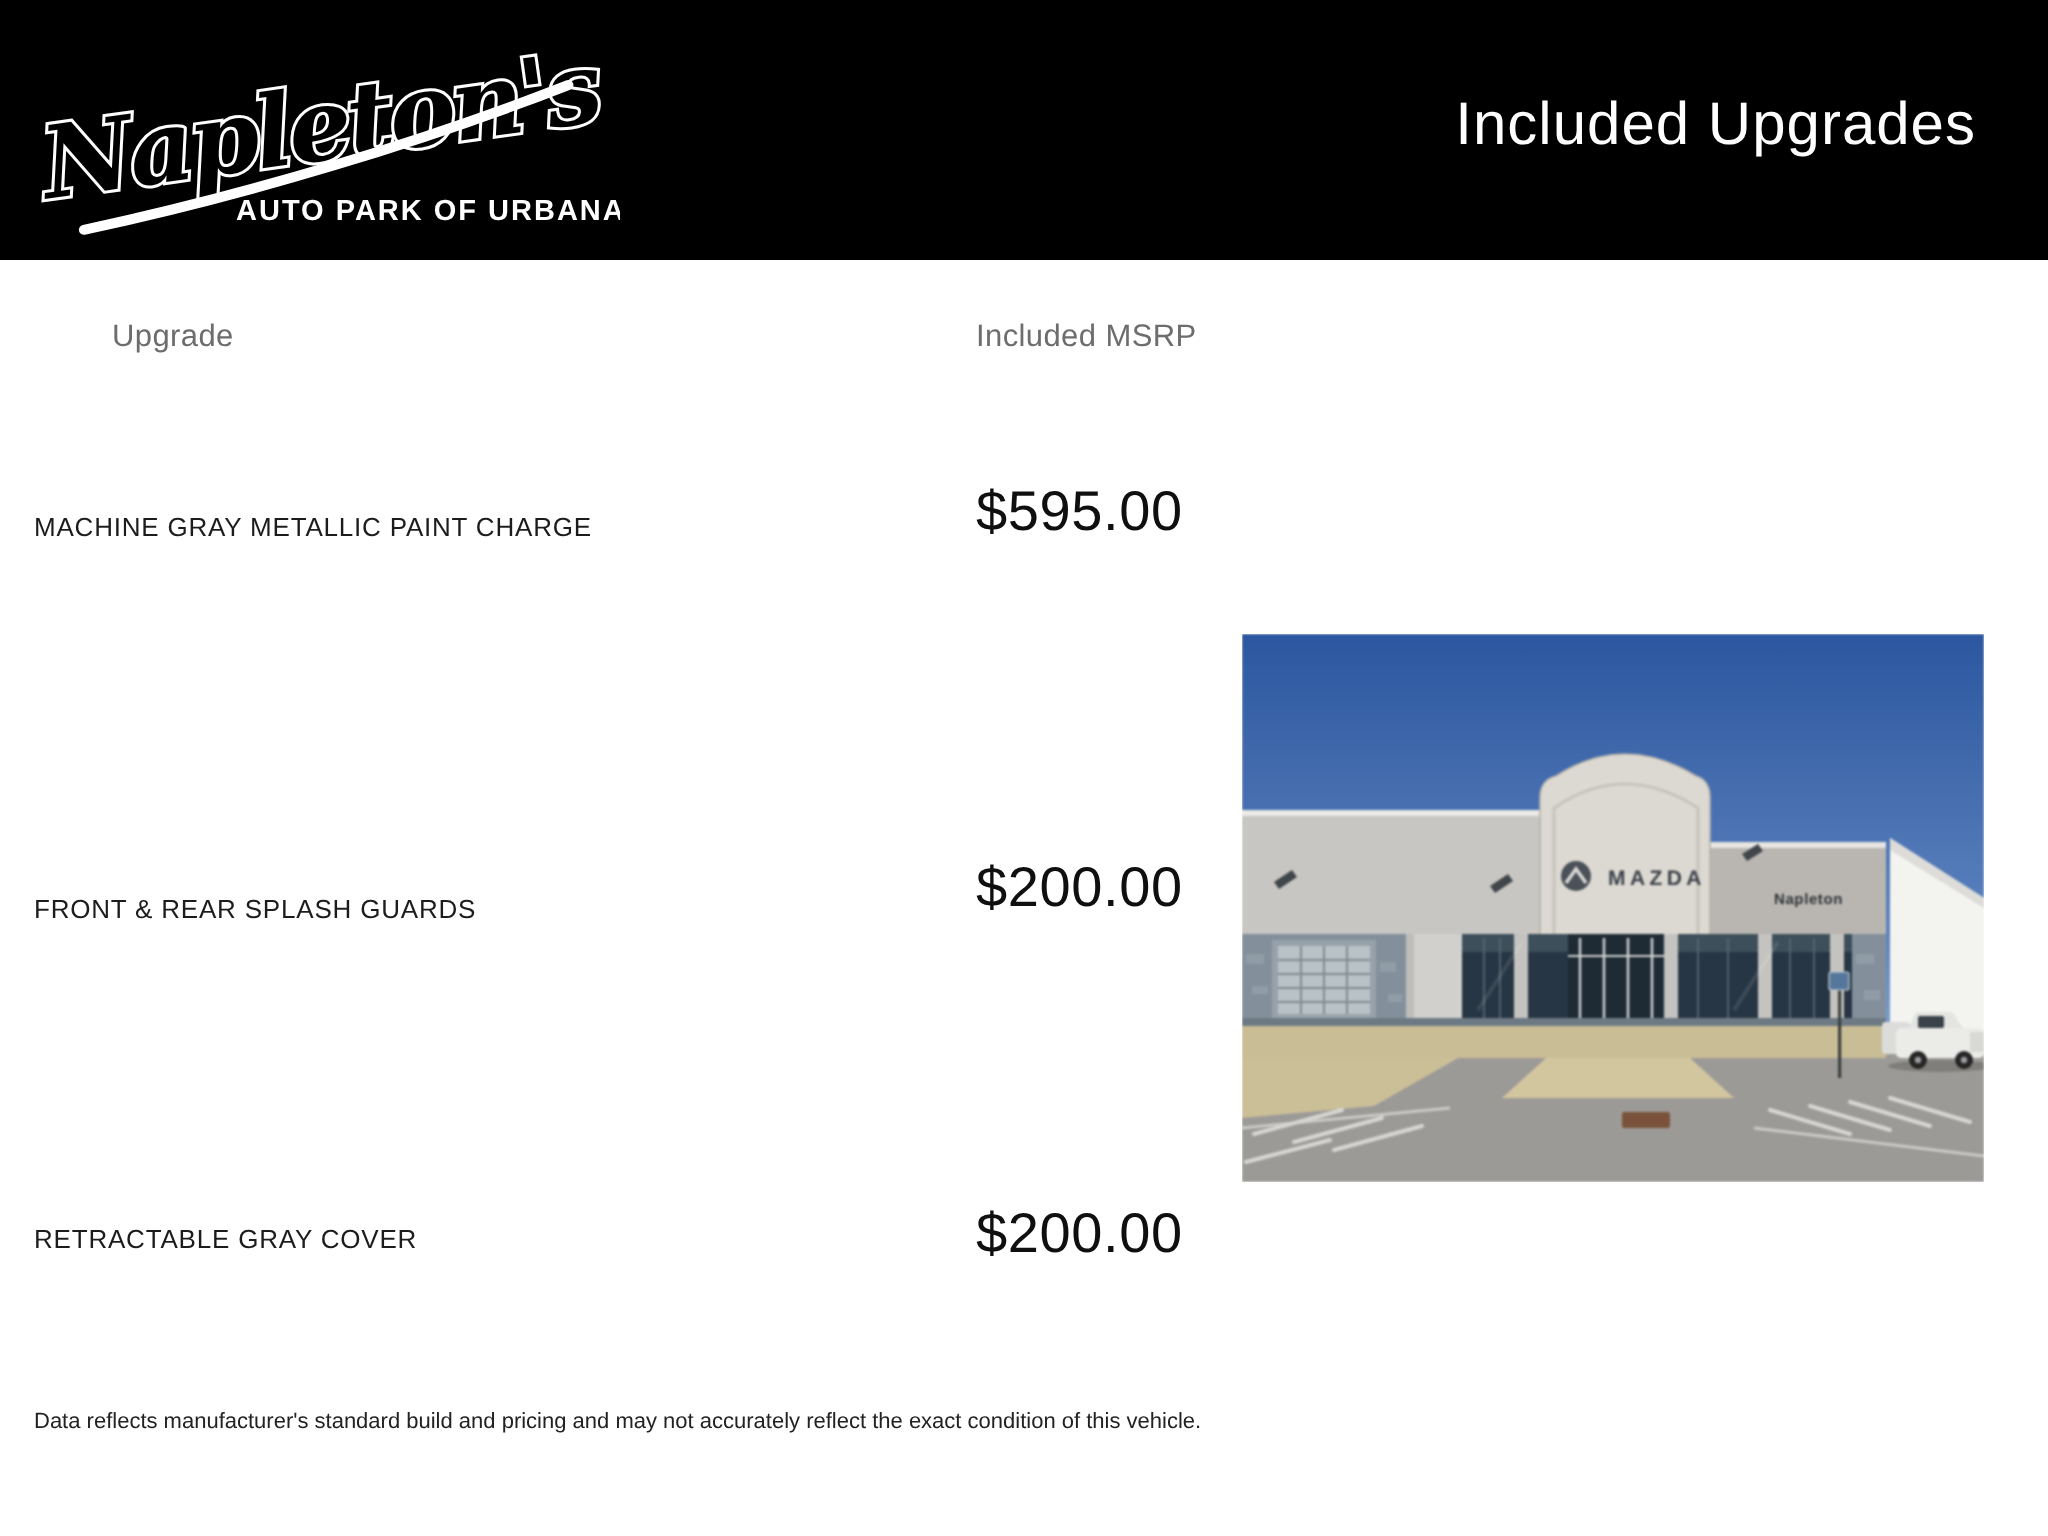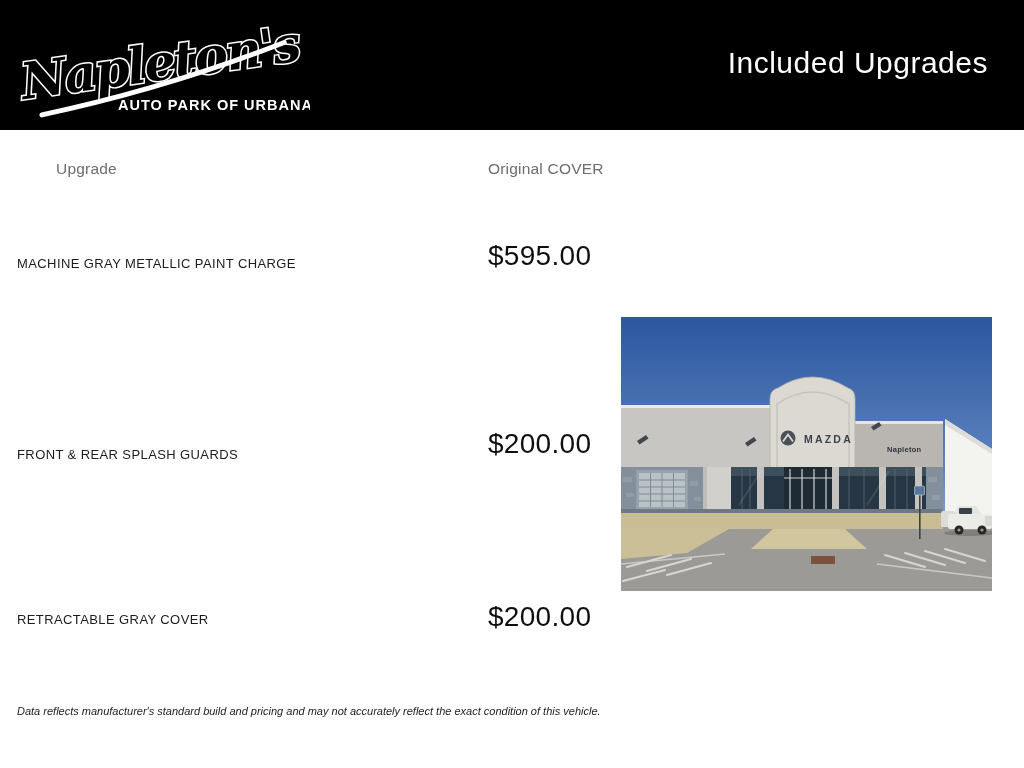--- a/index.html
+++ b/index.html
@@ -46,21 +46,21 @@
   
   .photo {
     position:absolute; left:621px; top:317px; width:371px; height:274px;
     overflow:hidden;
   }
   .photo svg { display:block; filter:blur(.4px) saturate(.95); }
 
   
   .disclaimer {
     position:absolute; left:17px; top:703px; width:610px;
-    font-size:11px; font-style:italic; color:#222222; line-height:1.5;
+    font-size:11px; color:#222222; line-height:1.5;
   }
   .disclaimer span { display:block; }
 </style>
 </head>
 <body>
 
 <div class="page">
 
   <div class="header">
     <div class="logo-wrap">
@@ -69,21 +69,21 @@
           <text x="10" y="78" font-family="DejaVu Serif, serif" font-style="italic" font-weight="bold" font-size="50" fill="#000000" stroke="#ffffff" stroke-width="3" paint-order="stroke" letter-spacing="-2">Napleton's</text>
           <path d="M26 96 C 110 90 200 76 276 58" stroke="#ffffff" stroke-width="5" fill="none" stroke-linecap="round"></path>
         </g>
         <text x="108" y="108" font-family="Liberation Sans, sans-serif" font-weight="bold" font-size="14.5" fill="#ffffff" letter-spacing="1">AUTO PARK OF URBANA</text>
       </svg>
     </div>
     <div class="page-title">Included Upgrades</div>
   </div>
 
   <div class="col-header col-upgrade">Upgrade</div>
-  <div class="col-header col-msrp">Original COVER</div>
+  <div class="col-header col-msrp">Included MSRP</div>
 
   <div class="upg-name r1">MACHINE GRAY METALLIC PAINT CHARGE</div>
   <div class="upg-price r1">$595.00</div>
 
   <div class="upg-name r2">FRONT &amp; REAR SPLASH GUARDS</div>
   <div class="upg-price r2">$200.00</div>
 
   <div class="upg-name r3">RETRACTABLE GRAY COVER</div>
   <div class="upg-price r3">$200.00</div>
 

